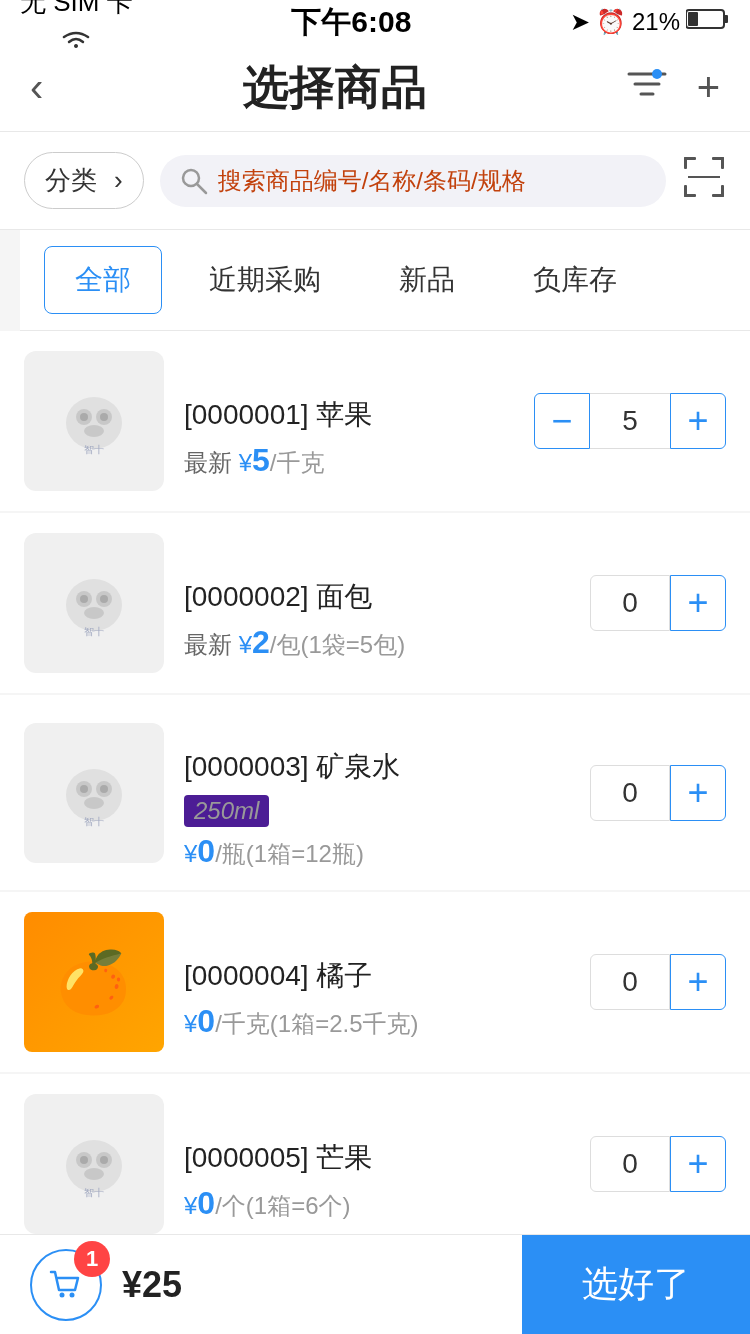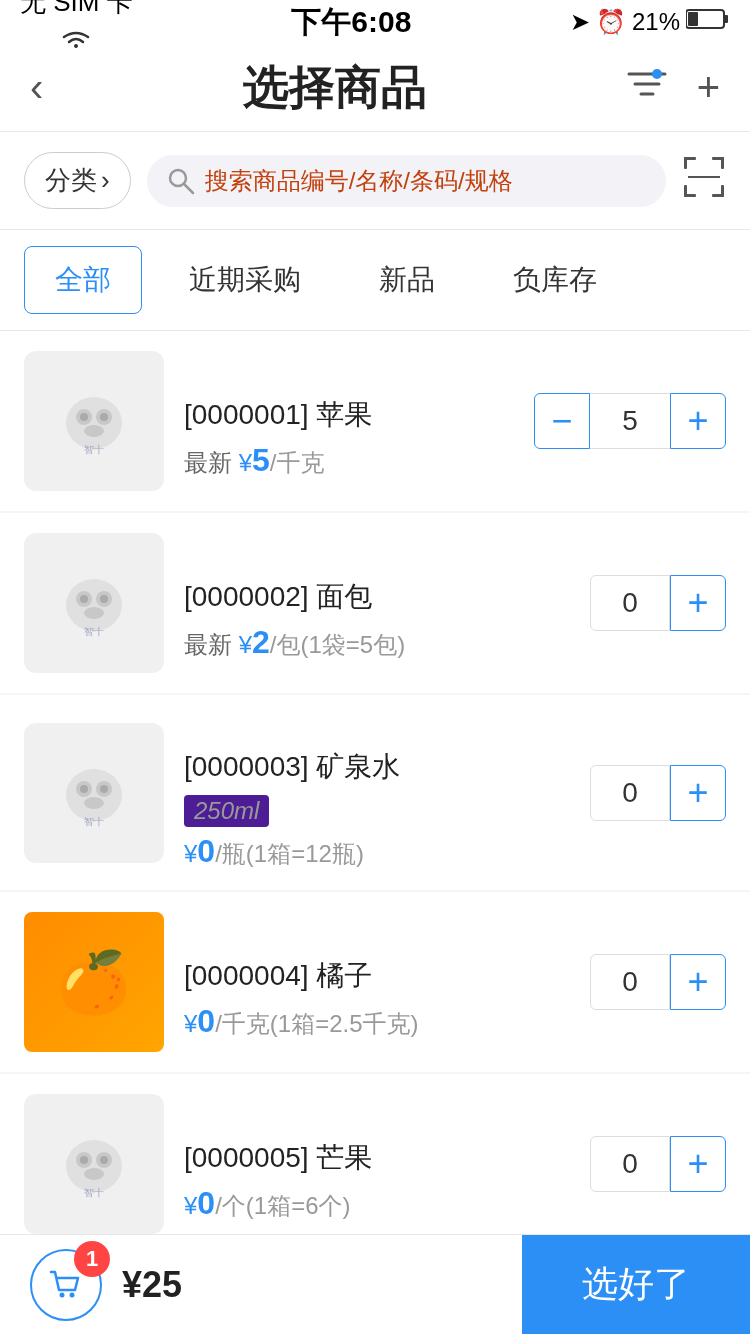--- a/index.html
+++ b/index.html
@@ -58,41 +58,42 @@
     .category-btn {
       border: 1.5px solid #ccc;
       border-radius: 30px;
       padding: 10px 20px;
       font-size: 26px;
       color: #333;
       white-space: nowrap;
       background: #fff;
       display: flex;
       align-items: center;
-      gap: 4px;
+      gap: 17px;
     }
     .search-bar {
       flex: 1;
       background: #f2f2f7;
       border-radius: 30px;
       padding: 10px 20px;
       display: flex;
       align-items: center;
       gap: 10px;
       font-size: 26px;
       color: #999;
     }
 
     
     .tab-row {
       background: #fff;
       padding: 16px 24px;
       display: flex;
       gap: 16px;
       border-bottom: 1px solid #e8e8e8;
+      margin-left: 20px;
     }
     .tab-btn {
       padding: 14px 30px;
       border-radius: 8px;
       font-size: 28px;
       font-weight: 500;
       border: 1.5px solid transparent;
       background: #fff;
       color: #333;
     }

